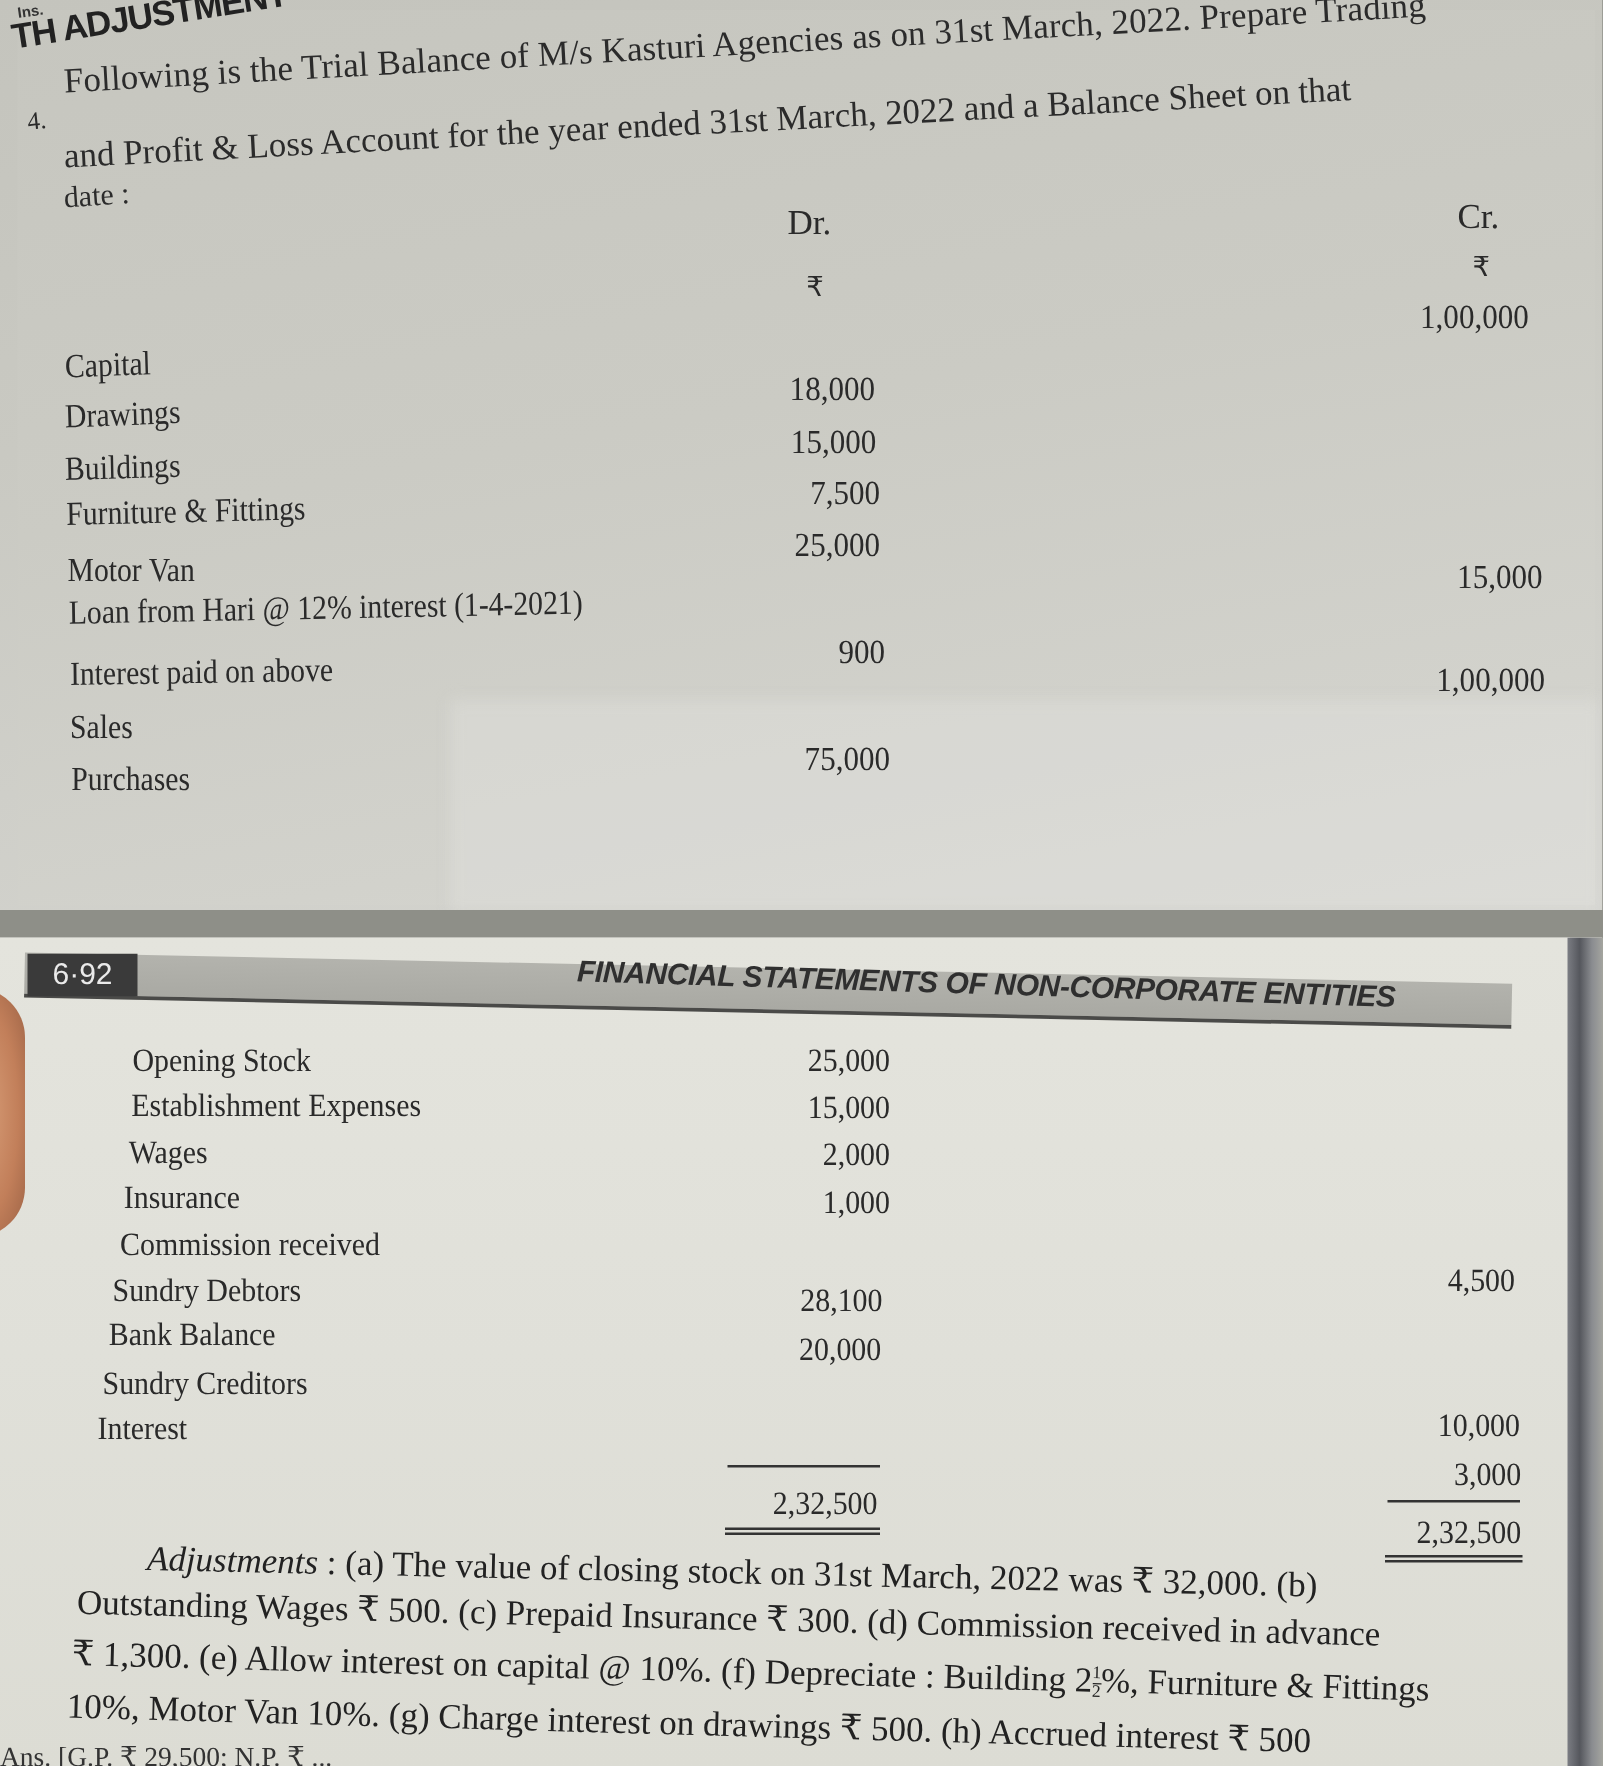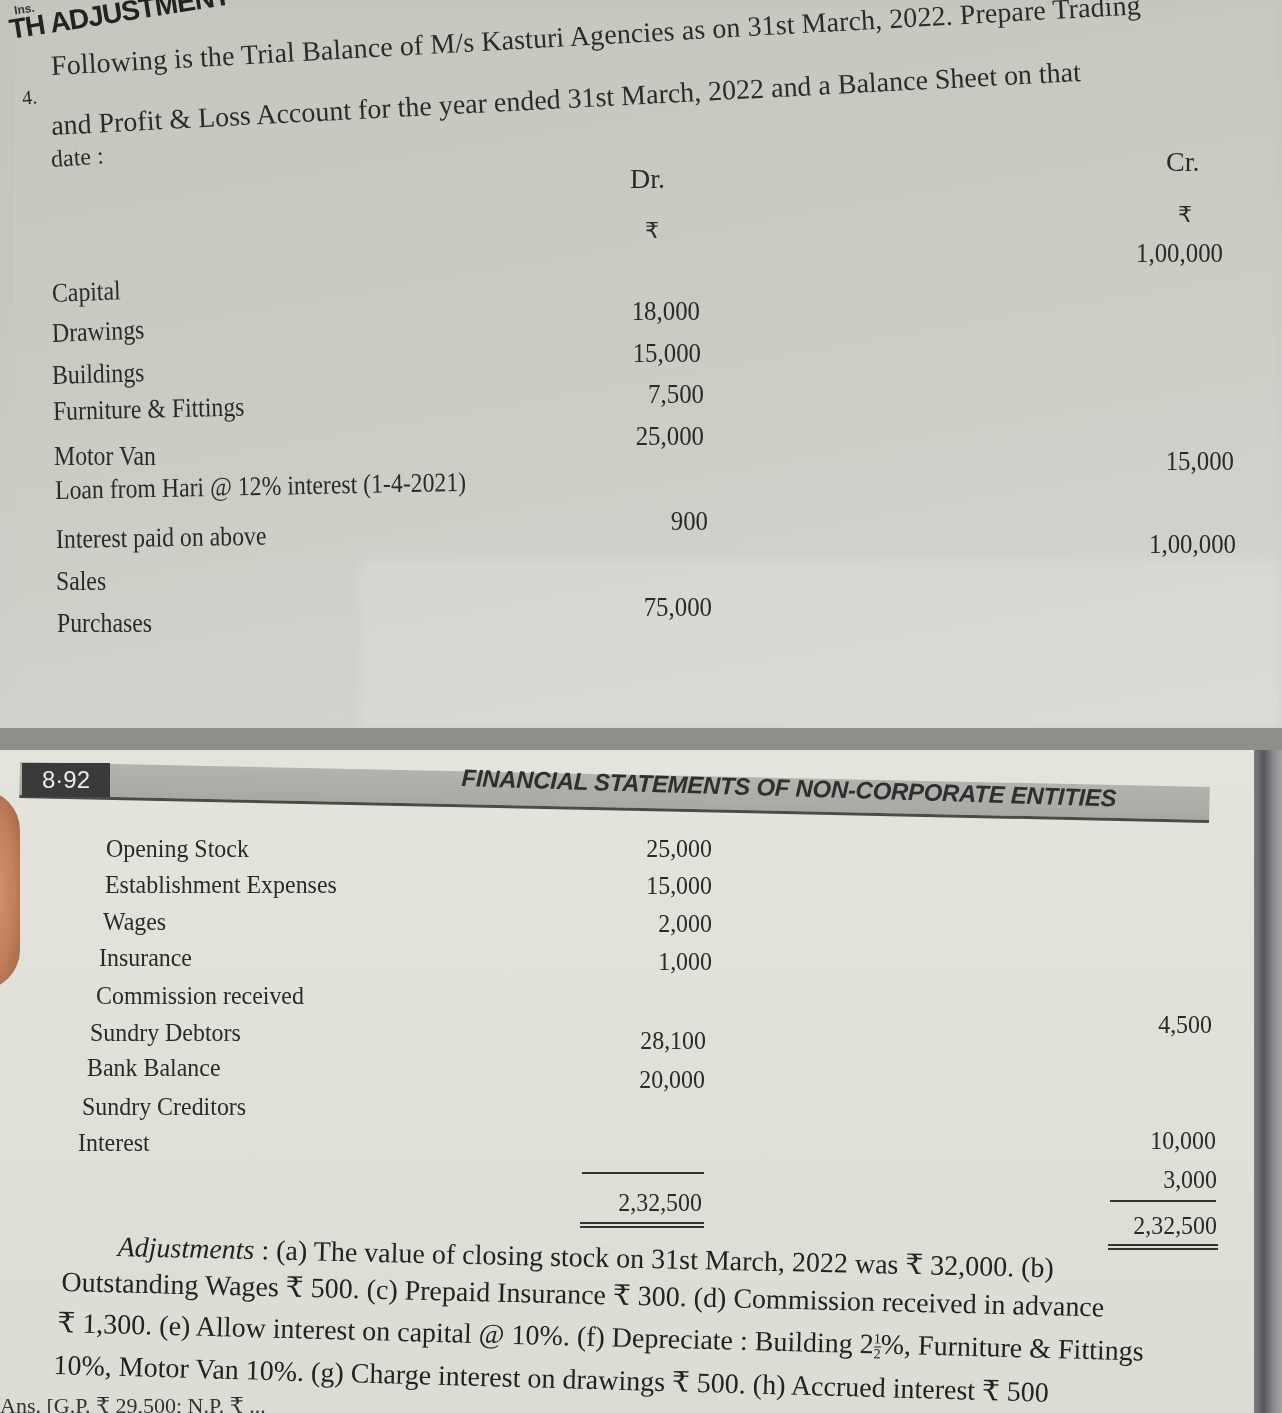--- a/index.html
+++ b/index.html
@@ -126,21 +126,21 @@
 
   <div class="header-frag">Ins.</div>
   <div class="header-adj">TH ADJUSTMENT</div>
 
   <div class="q-number">4.</div>
   <div class="q-line q-line1">Following is the Trial Balance of M/s Kasturi Agencies as on 31st March, 2022. Prepare Trading</div>
   <div class="q-line q-line2">and Profit &amp; Loss Account for the year ended 31st March, 2022 and a Balance Sheet on that</div>
   <div class="q-line q-line3">date :</div>
 
   <div class="col-head" style="left:630px; top:163px;">Dr.</div>
-  <div class="col-head" style="left:1166px; top:146px;">Cr.</div>
+  <div class="col-head" style="left:1166px; top:158px;">Cr.</div>
   <div class="rupee" style="left:645px; top:218px;">₹</div>
   <div class="rupee" style="left:1178px; top:202px;">₹</div>
 
   <div class="tb-label" style="left:52px; top:278px; transform: scaleX(0.88) rotate(-2deg);">Capital</div>
   <div class="tb-label" style="left:52px; top:318px; transform: scaleX(0.88) rotate(-2deg);">Drawings</div>
   <div class="tb-label" style="left:52px; top:360px; transform: scaleX(0.88) rotate(-1.5deg);">Buildings</div>
   <div class="tb-label" style="left:53px; top:396px; transform: scaleX(0.88) rotate(-1.2deg);">Furniture &amp; Fittings</div>
   <div class="tb-label" style="left:54px; top:441px;">Motor Van</div>
   <div class="tb-label" style="left:55px; top:475px; transform: scaleX(0.88) rotate(-1deg);">Loan from Hari @ 12% interest (1-4-2021)</div>
   <div class="tb-label" style="left:56px; top:524px; transform: scaleX(0.88) rotate(-0.8deg);">Interest paid on above</div>
@@ -159,21 +159,21 @@
   <div class="tb-cr" style="left:1096px; top:529px;">1,00,000</div>
 </div>
 
 <div class="gap"></div>
 
 <div class="page-bottom">
   <div class="sheet"></div>
   <div class="binding"></div>
 
   <div class="running-band"></div>
-  <div class="page-no">8·92</div>
+  <div class="page-no">6·92</div>
   <div class="running-title">FINANCIAL STATEMENTS OF NON-CORPORATE ENTITIES</div>
   <div class="finger"></div>
 
   <div class="b-label" style="left:106px; top:84px;">Opening Stock</div>
   <div class="b-label" style="left:105px; top:120px;">Establishment Expenses</div>
   <div class="b-label" style="left:103px; top:157px;">Wages</div>
   <div class="b-label" style="left:99px; top:193px;">Insurance</div>
   <div class="b-label" style="left:96px; top:231px;">Commission received</div>
   <div class="b-label" style="left:90px; top:268px;">Sundry Debtors</div>
   <div class="b-label" style="left:87px; top:303px;">Bank Balance</div>

